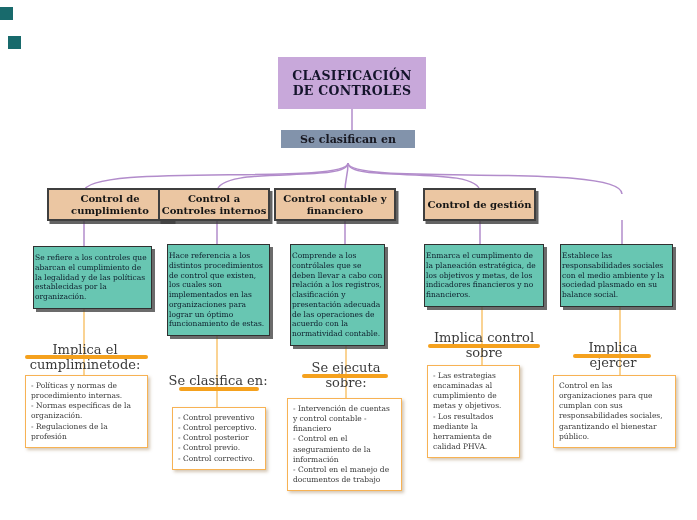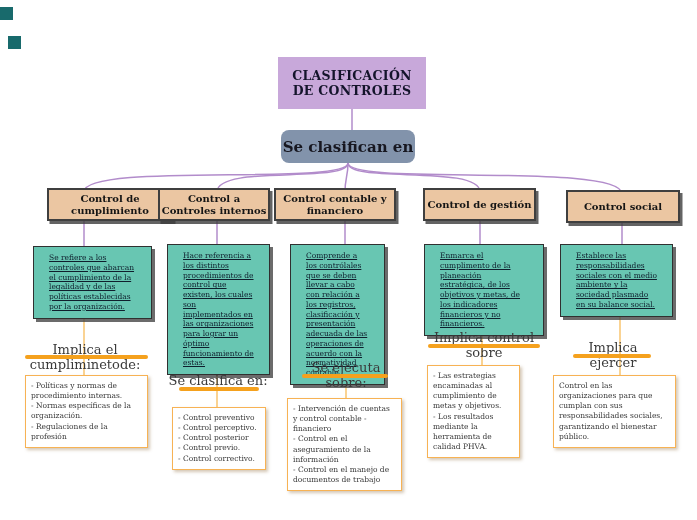--- a/index.html
+++ b/index.html
@@ -8,38 +8,38 @@
     font-family:"DejaVu Serif","Liberation Serif",serif;
   }
   svg.wires{position:absolute;left:0;top:0;z-index:0;}
   .node{position:absolute;box-sizing:border-box;z-index:2;}
   .pre{white-space:pre-line;}
 
   
   #title{left:278px;top:57px;width:148px;height:52px;background:#c8a8da;border-radius:0;
     display:flex;align-items:center;justify-content:center;text-align:center;
     font-size:12.5px;font-weight:bold;color:#14142b;letter-spacing:.3px;}
-  #subtitle{left:281px;top:130px;width:134px;height:33px;background:#8293ab;border-radius:8px;
+  #subtitle{left:281px;top:130px;width:134px;height:18px;background:#8293ab;border-radius:0;
     display:flex;align-items:center;justify-content:center;
-    font-size:15px;font-weight:bold;color:#171720;}
+    font-size:11px;font-weight:bold;color:#171720;}
 
   
   .hdr{display:flex;align-items:center;justify-content:center;text-align:center;
     height:33px;background:#ebc6a2;border:2px solid #3f3f3f;
     box-shadow:2.5px 3px 0 rgba(60,60,60,.8);
     font-size:10px;font-weight:bold;line-height:1.15;color:#151515;}
   #h1{left:17px;top:188px;width:126px;margin-left:30px;}
   #h2{left:158px;top:188px;width:112px;}
   #h3{left:274px;top:188px;width:122px;}
   #h4{left:423px;top:188px;width:113px;}
   #h5{left:566px;top:190px;width:114px;}
 
   
   .desc{background:#68c6b2;border:1.5px solid #303030;box-shadow:3px 3px 0 rgba(70,70,70,.8);
-    font-size:7.5px;line-height:1.3;color:#0f1f2d;padding:6px 15px;text-decoration:underline;}
+    font-size:7.5px;line-height:1.3;color:#0f1f2d;padding:6px 1px;}
   #d1{left:33px;top:246px;width:119px;}
   #d2{left:167px;top:244px;width:103px;}
   #d3{left:290px;top:244px;width:95px;}
   #d4{left:424px;top:244px;width:120px;}
   #d5{left:560px;top:244px;width:113px;}
 
   
   .lbl{font-size:13px;color:#3a3a3a;text-align:center;}
   #l1{left:18px;top:342px;width:134px;}
   #l2{left:168px;top:373px;width:100px;}
@@ -131,19 +131,18 @@
 - Control en el aseguramiento de la información
 - Control en el manejo de documentos de trabajo</div>
 
   <div class="node hdr pre" id="h4">Control de gestión</div>
   <div class="node desc" id="d4">Enmarca el cumplimento de la planeación estratégica, de los objetivos y metas, de los indicadores financieros y no financieros.</div>
   <div class="node lbl" id="l4">Implica control sobre</div>
   <div class="node ul" id="u4"></div>
   <div class="node det pre" id="w4">- Las estrategias encaminadas al cumplimiento de metas y objetivos.
 - Los resultados mediante la herramienta de calidad PHVA.</div>
 
-  <div class="node hdr pre" id="h5">Control social</div>
   <div class="node desc" id="d5">Establece las responsabilidades sociales con el medio ambiente y la sociedad plasmado en su balance social.</div>
   <div class="node lbl" id="l5">Implica ejercer</div>
   <div class="node ul" id="u5"></div>
   <div class="node det pre" id="w5">Control en las organizaciones para que cumplan con sus responsabilidades sociales, garantizando el bienestar público.</div>
 
 </div>
 
 </body></html>

